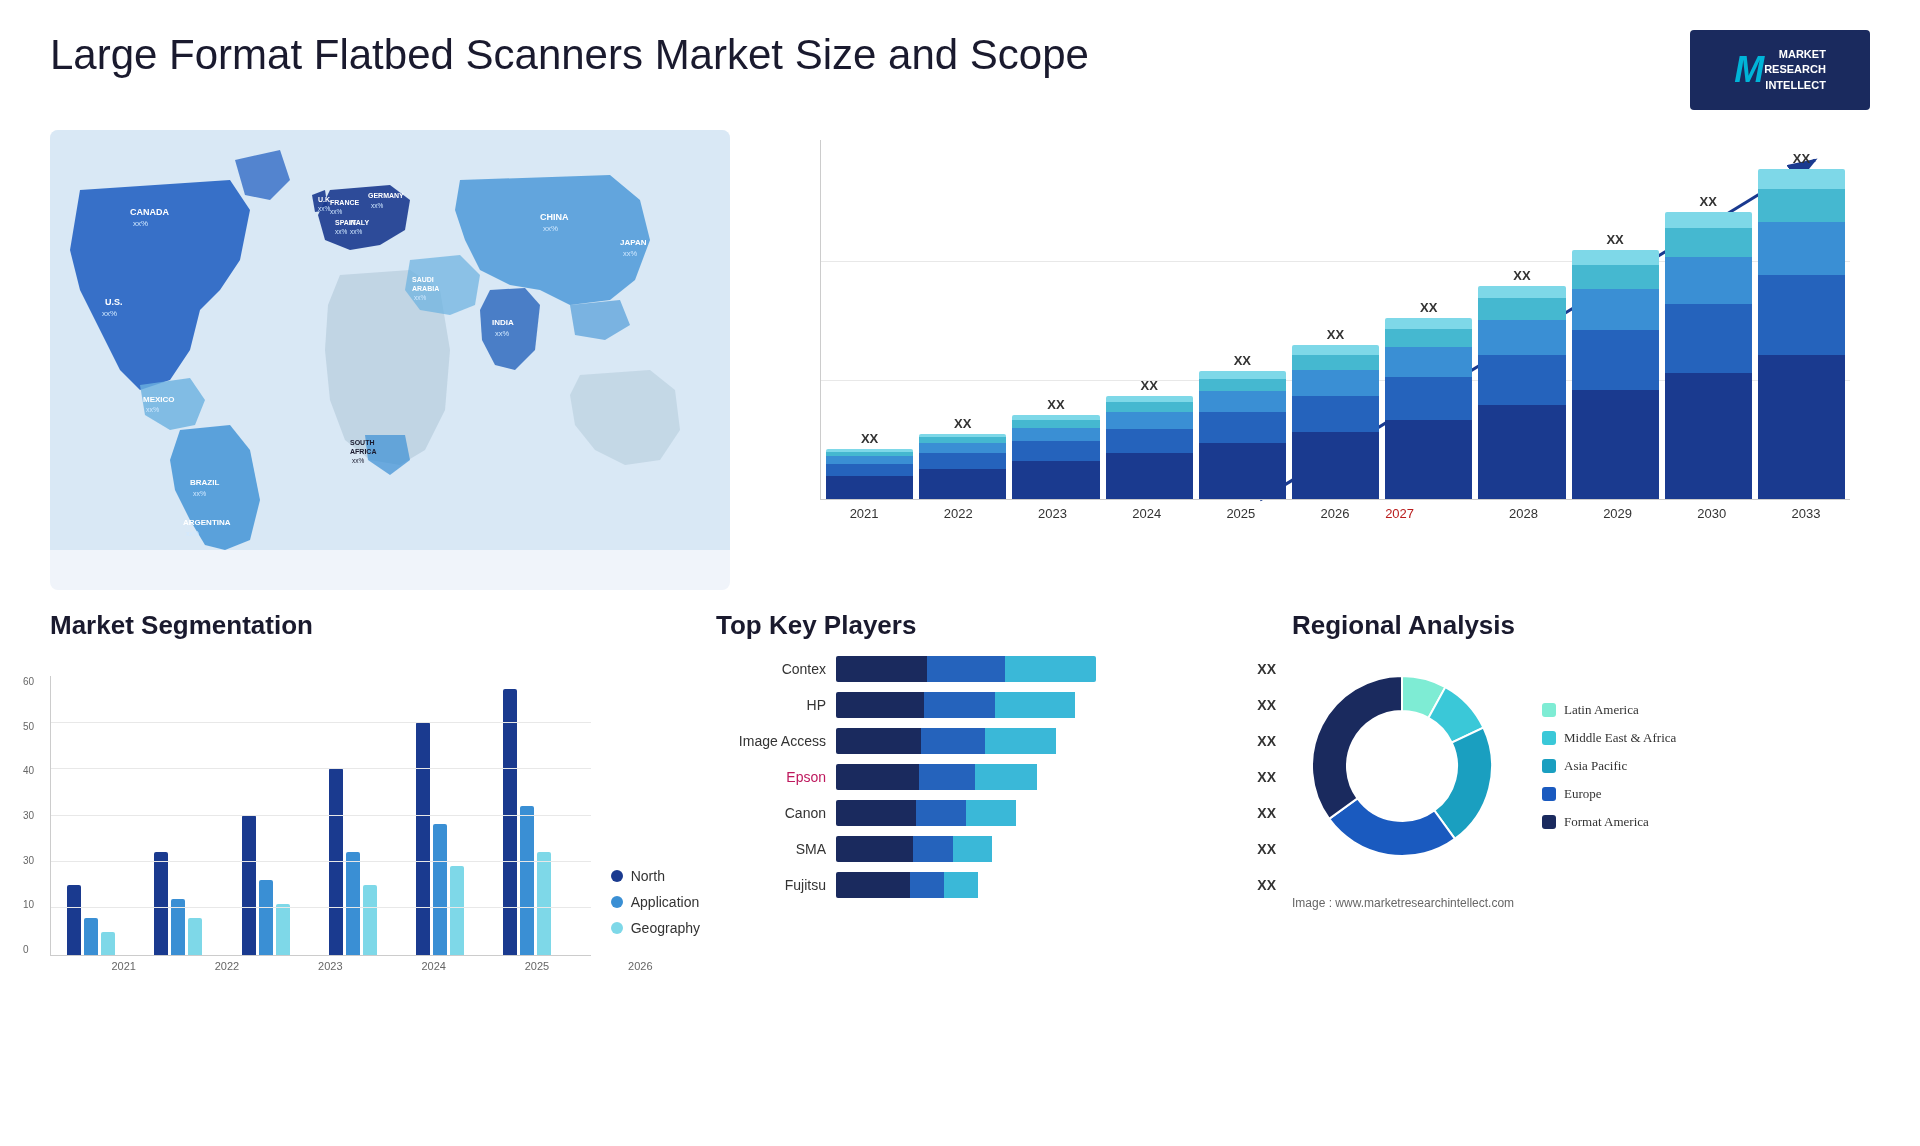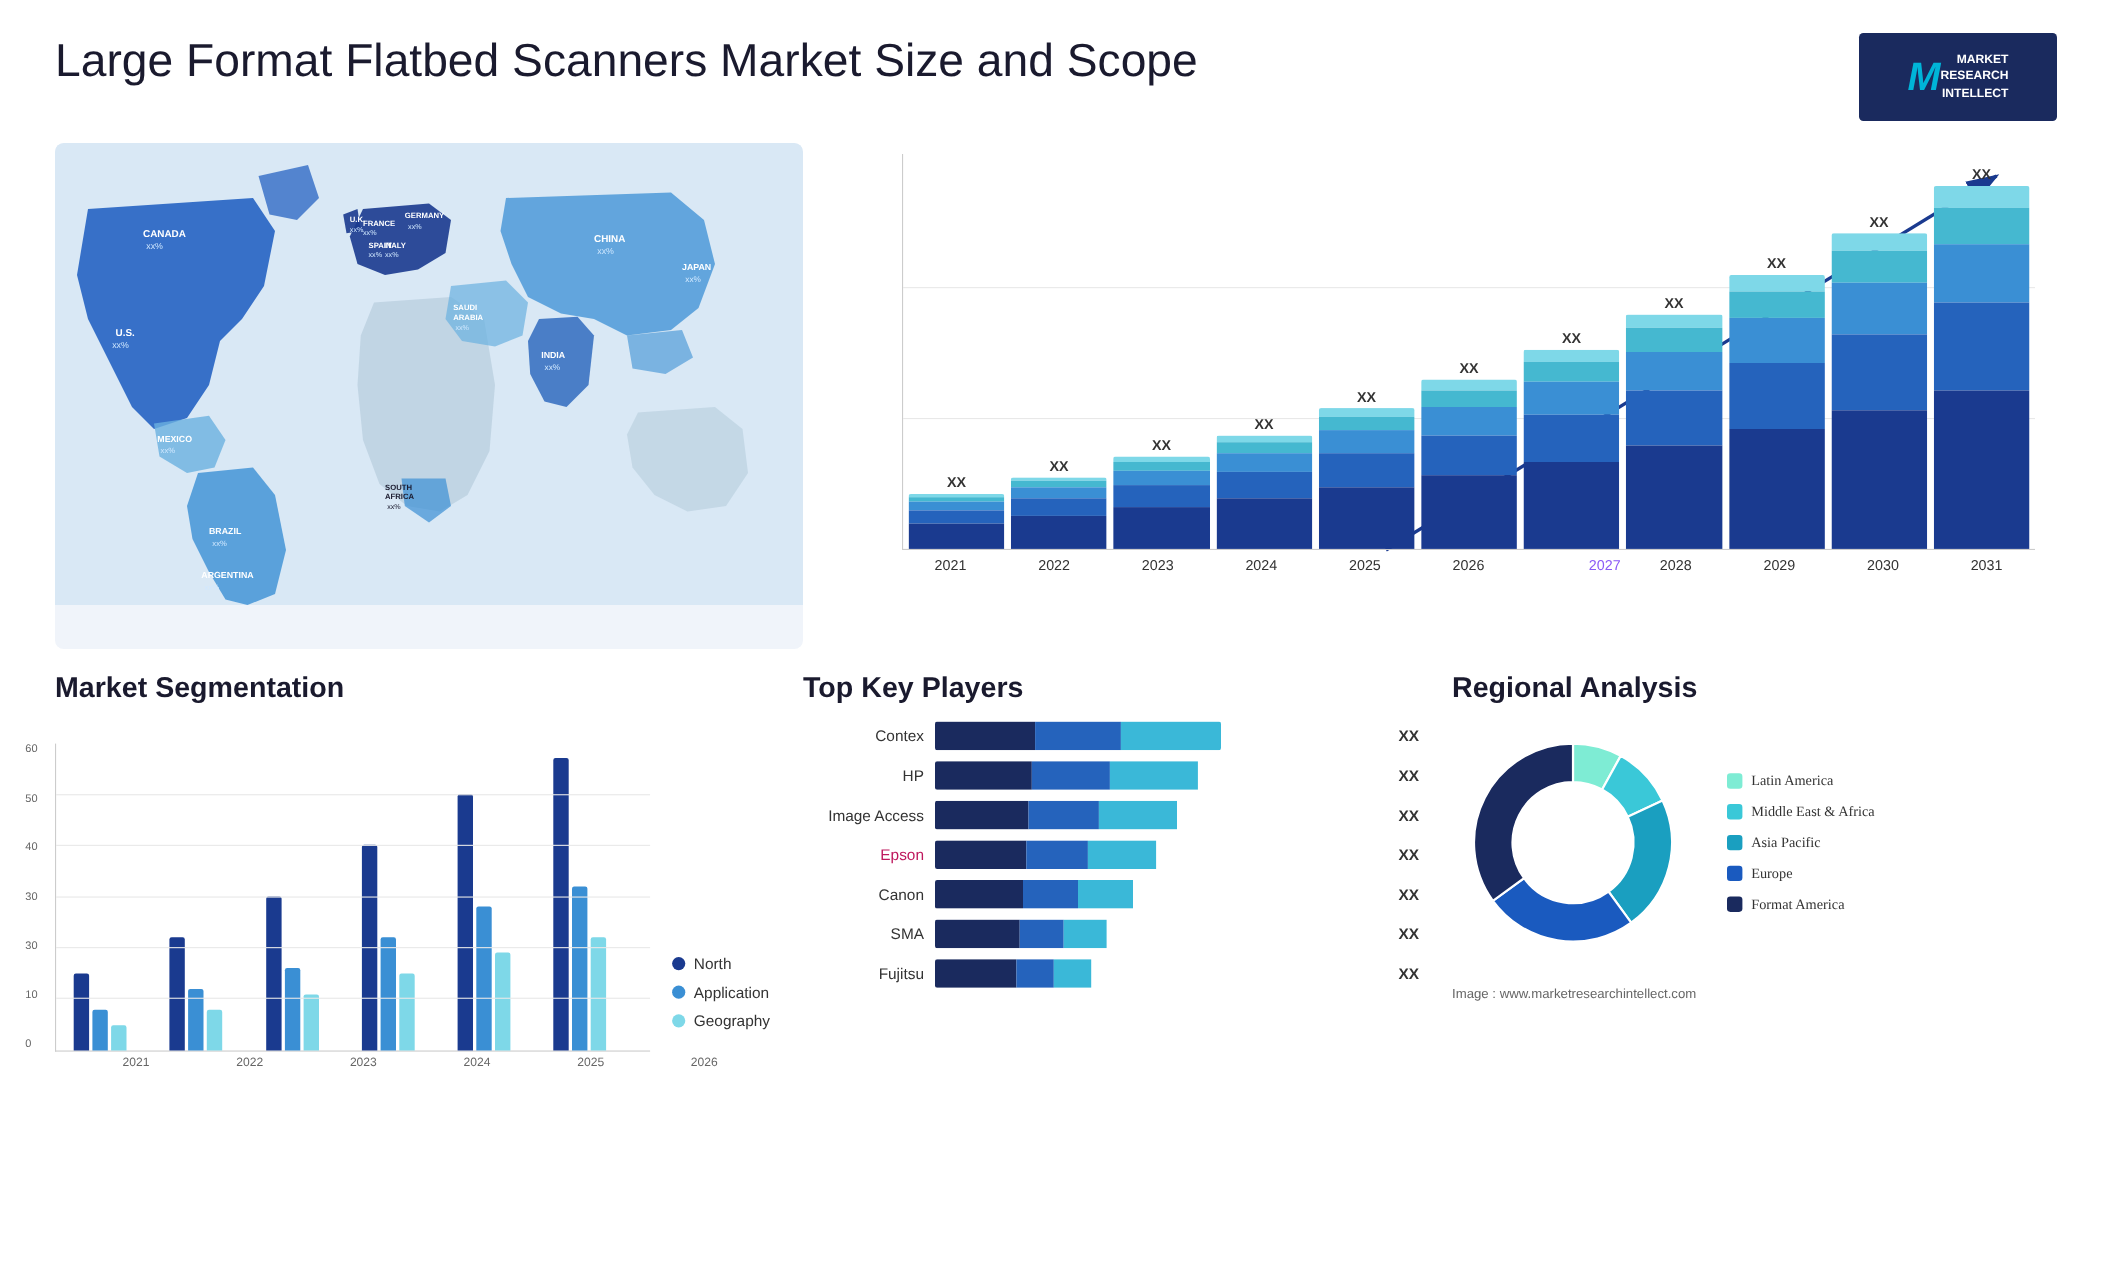--- a/index.html
+++ b/index.html
@@ -312,30 +312,30 @@
           </div>
       </div>
 
       <div id="bar-x-labels" style="display:flex;gap:6px;padding-left:0;margin-top:6px;">
       <div style="flex: 1 1 0%; text-align: center; font-size: 13px; color: rgb(51, 51, 51); font-weight: 500;">2021</div>
           <div style="flex: 1 1 0%; text-align: center; font-size: 13px; color: rgb(51, 51, 51); font-weight: 500;">2022</div>
           <div style="flex: 1 1 0%; text-align: center; font-size: 13px; color: rgb(51, 51, 51); font-weight: 500;">2023</div>
           <div style="flex: 1 1 0%; text-align: center; font-size: 13px; color: rgb(51, 51, 51); font-weight: 500;">2024</div>
           <div style="flex: 1 1 0%; text-align: center; font-size: 13px; color: rgb(51, 51, 51); font-weight: 500;">2025</div>
           <div style="flex: 1 1 0%; text-align: center; font-size: 13px; color: rgb(51, 51, 51); font-weight: 500;">2026</div>
-          <div style="flex: 1 1 0%; text-align: right; font-size: 13px; color: #8b5cf6; font-weight: 500;">2027</div>
+          <div style="flex: 1 1 0%; text-align: left; font-size: 13px; color: #b91c1c; font-weight: 500;">2027</div>
           <div style="flex: 1 1 0%; text-align: center; font-size: 13px; color: rgb(51, 51, 51); font-weight: 500;">2028</div>
           <div style="flex: 1 1 0%; text-align: center; font-size: 13px; color: rgb(51, 51, 51); font-weight: 500;">2029</div>
           <div style="flex: 1 1 0%; text-align: center; font-size: 13px; color: rgb(51, 51, 51); font-weight: 500;">2030</div>
-          <div style="flex: 1 1 0%; text-align: center; font-size: 13px; color: rgb(51, 51, 51); font-weight: 500;">2031</div>
+          <div style="flex: 1 1 0%; text-align: center; font-size: 13px; color: rgb(51, 51, 51); font-weight: 500;">2033</div>
         </div>
     </div>
   </div>
 
-  <div style="display:flex;gap:30px;height:390px;">
+  <div style="display:flex;gap:16px;height:390px;">
 
     <div style="flex:0 0 650px;">
       <h2 class="section-title">Market Segmentation</h2>
       <div style="display:flex;gap:20px;align-items:flex-end;height:300px;">
         <div style="position:relative;flex:1;height:280px;border-left:1px solid #ccc;border-bottom:1px solid #ccc;">
 
           <div style="position:absolute;left:-28px;top:0;bottom:0;display:flex;flex-direction:column-reverse;justify-content:space-between;font-size:10px;color:#666;">
             <span>0</span>
               <span>10</span>
               <span>30</span>

